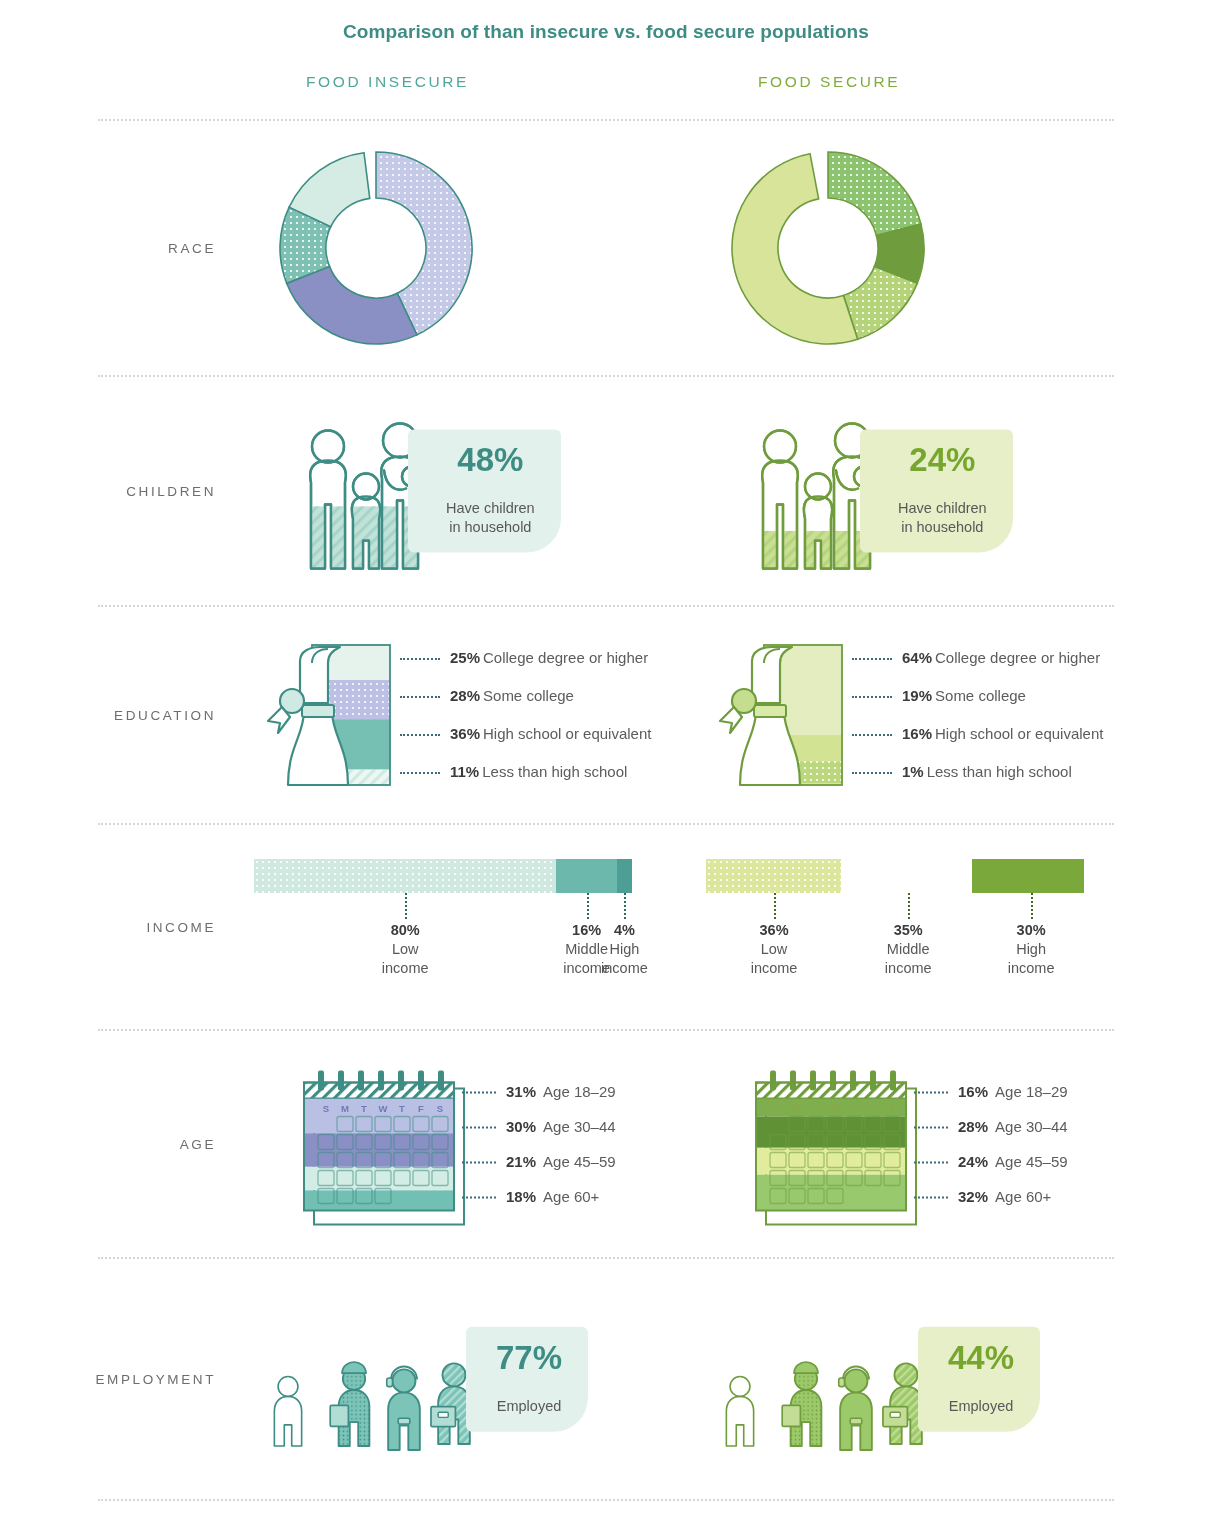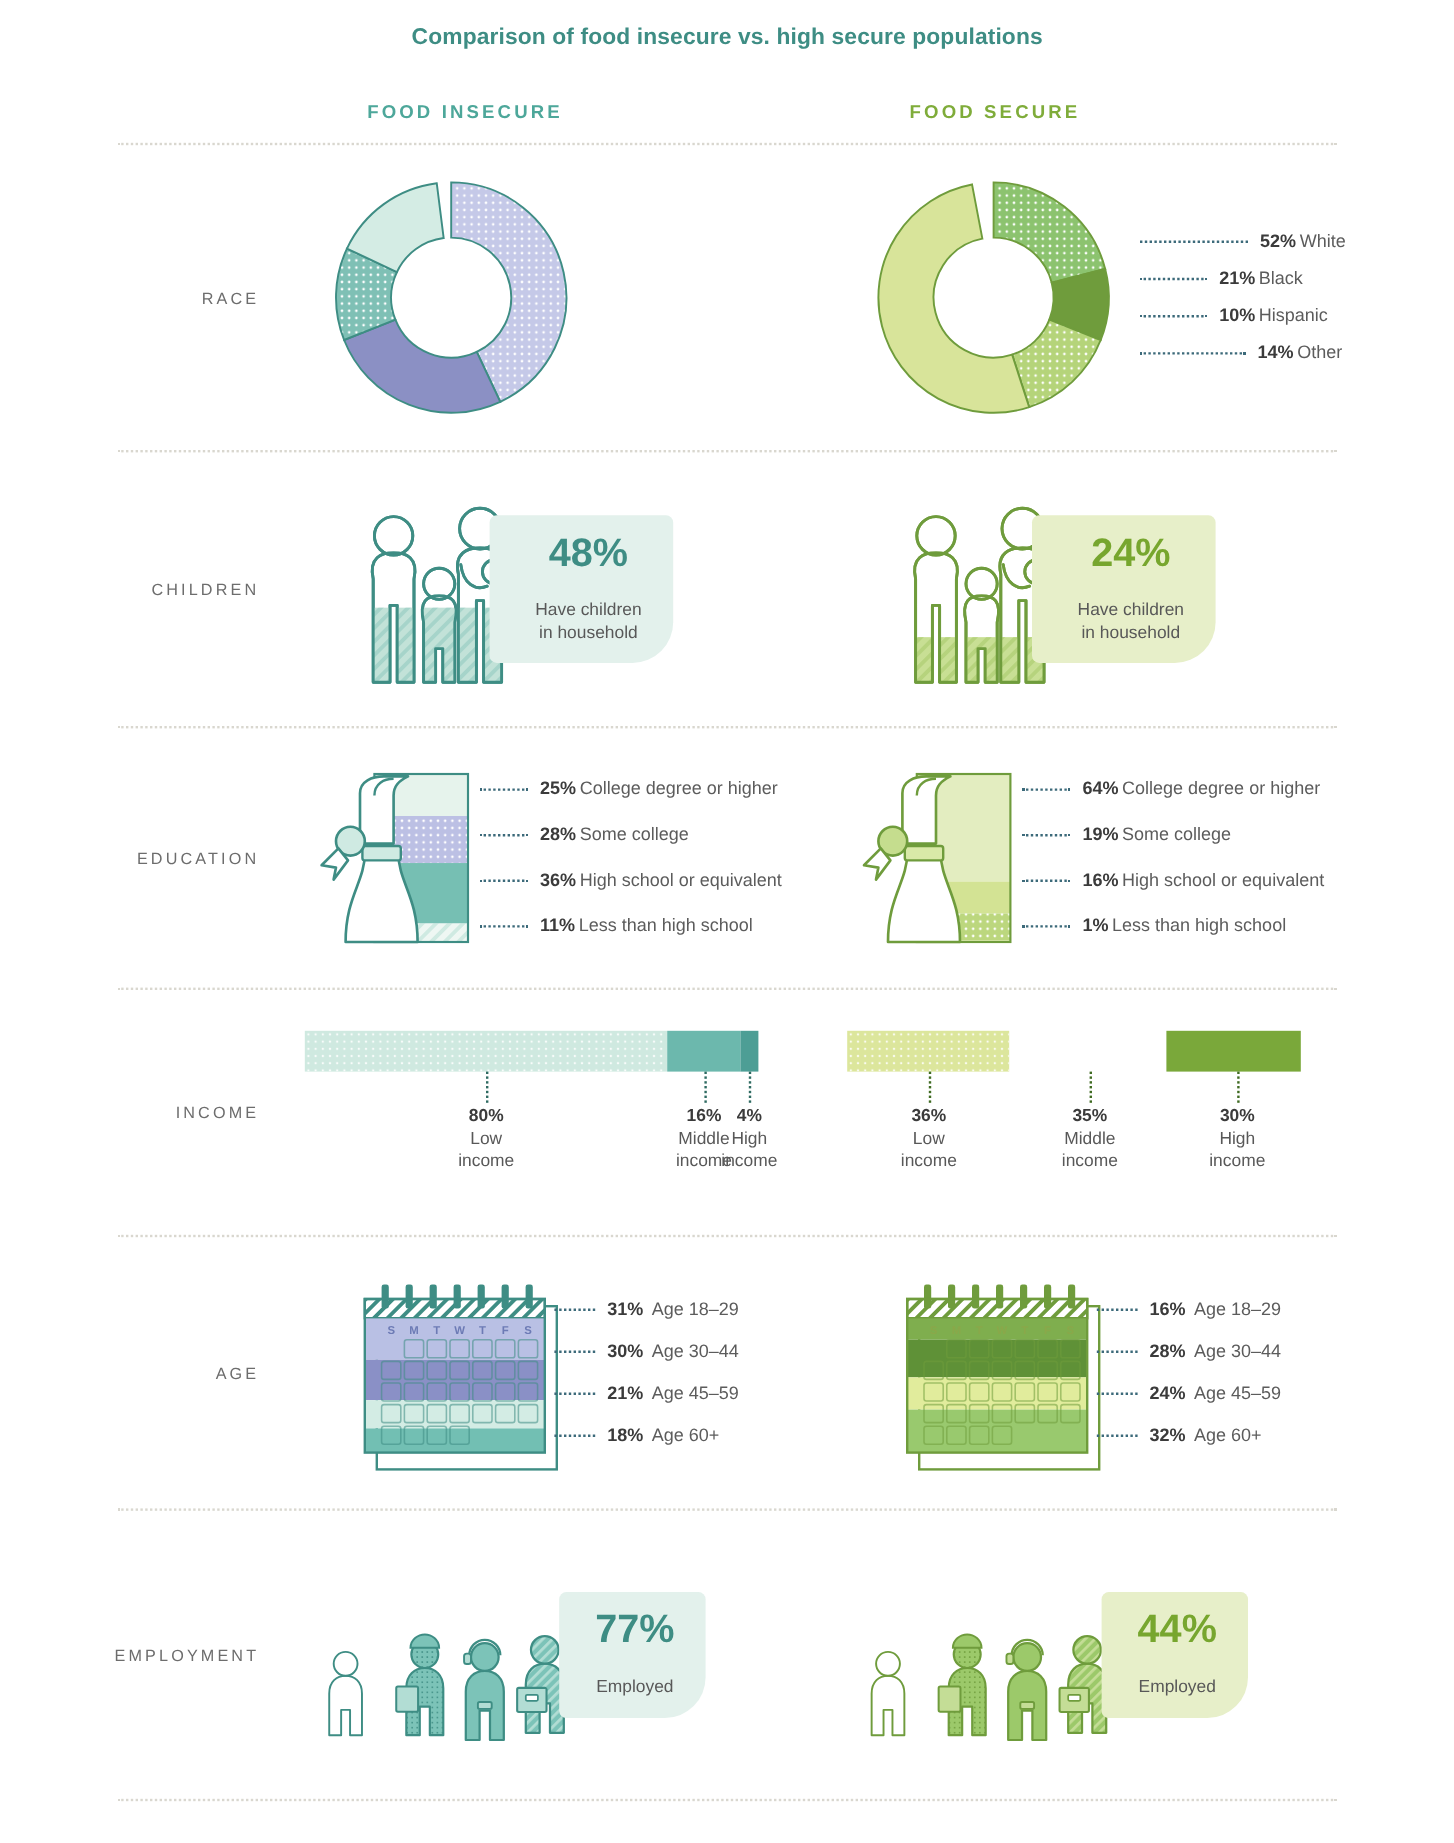--- a/index.html
+++ b/index.html
@@ -17,21 +17,21 @@
     text-align: center;
     font-size: 19px;
     font-weight: bold;
     color: #3e8d84;
     padding-top: 21px;
     letter-spacing: .1px;
   }
   .col-heads { position: relative; height: 46px; margin-top: 30px; }
   .col-head {
     position: absolute; top: 0;
-    font-size: 15.5px; letter-spacing: 2.6px; font-weight: 700; margin-top: 12px;
+    font-size: 15.5px; letter-spacing: 2.6px; font-weight: 400;
   }
   .col-head.left  { left: 306px; color: #4da79a; }
   .col-head.right { left: 758px; color: #7fac3a; text-align: right; }
 
   
   .rule {
     height: 0; border-top: 2px dotted #d9d7cf;
     margin: 0 98px 0 98px;
   }
   .row { display: flex; align-items: center; position: relative; }
@@ -101,21 +101,21 @@
   .legend-cal .lg-item b { margin-right: 7px; }
 
   
   .people-wrap { position: absolute; left: 4px; top: 50%; transform: translateY(-50%); }
 
   svg { display: block; overflow: visible; }
 </style>
 </head>
 <body>
 
-<div class="title">Comparison of food insecure vs. high secure populations</div>
+<div class="title">Comparison of than insecure vs. food secure populations</div>
 
 <div class="col-heads">
   <div class="col-head left">FOOD INSECURE</div>
   <div class="col-head right">FOOD SECURE</div>
 </div>
 
 <div class="rule"></div>
 
 <div class="row r-race">
   <div class="row-label">RACE</div>
@@ -152,26 +152,20 @@
             <pattern id="dp3" width="6" height="6" patternUnits="userSpaceOnUse">
               <rect width="6" height="6" fill="#b5d47a"></rect>
               <circle cx="3" cy="3" r="1.1" fill="#ffffff"></circle>
             </pattern>
           </defs>
           <path d="M100,4 A96,96 0 0 1 192.98398346834858,76.12577083217393 L148.42915805643156,87.56550564175726 A50,50 0 0 0 100,50 Z" fill="url(#dp2)" stroke="#6f9c3c" stroke-width="1.6"></path>
           <path d="M192.98398346834858,76.12577083217393 A96,96 0 0 1 189.25854264527214,135.33995705772907 L146.48882429441258,118.40622763423389 A50,50 0 0 0 148.42915805643156,87.56550564175726 Z" fill="#6f9c3c" stroke="#6f9c3c" stroke-width="1.6"></path>
           <path d="M189.25854264527214,135.33995705772907 A96,96 0 0 1 129.66563145999496,191.30142556433475 L115.45084971874738,147.55282581475768 A50,50 0 0 0 146.48882429441258,118.40622763423389 Z" fill="url(#dp3)" stroke="#6f9c3c" stroke-width="1.6"></path>
           <path d="M129.66563145999496,191.30142556433475 A96,96 0 1 1 82.01139379977043,5.700423930045886 L90.63093427071377,50.885637463565565 A50,50 0 1 0 115.45084971874738,147.55282581475768 Z" fill="#d8e49a" stroke="#6f9c3c" stroke-width="1.6"></path>
         </svg>
-    </div>
-    <div class="legend-donut">
-      <div class="lg-item"><span class="dotline" style="width:90px"></span><b>52%</b><span>White</span></div>
-      <div class="lg-item"><span class="dotline" style="width:56px"></span><b>21%</b><span>Black</span></div>
-      <div class="lg-item"><span class="dotline" style="width:56px"></span><b>10%</b><span>Hispanic</span></div>
-      <div class="lg-item"><span class="dotline" style="width:88px"></span><b>14%</b><span>Other</span></div>
     </div>
   </div>
 </div>
 
 <div class="rule"></div>
 
 <div class="row r-children">
   <div class="row-label">CHILDREN</div>
 
   <div class="panel">

